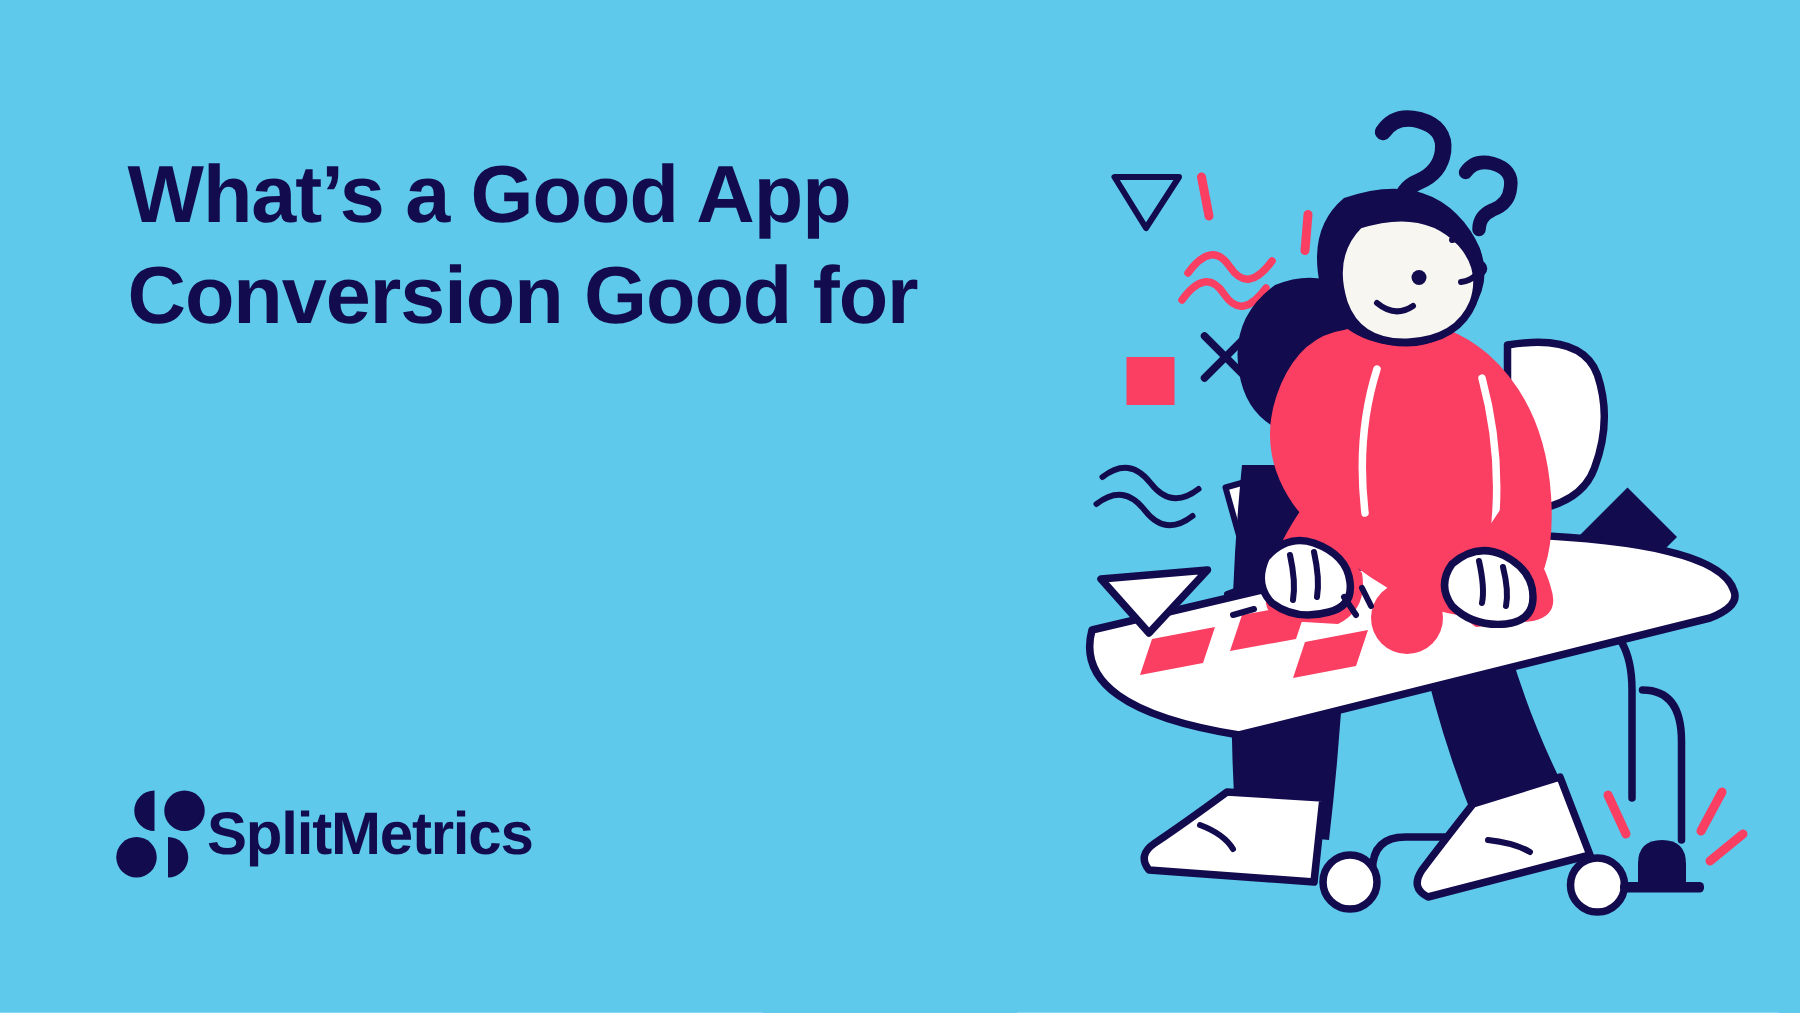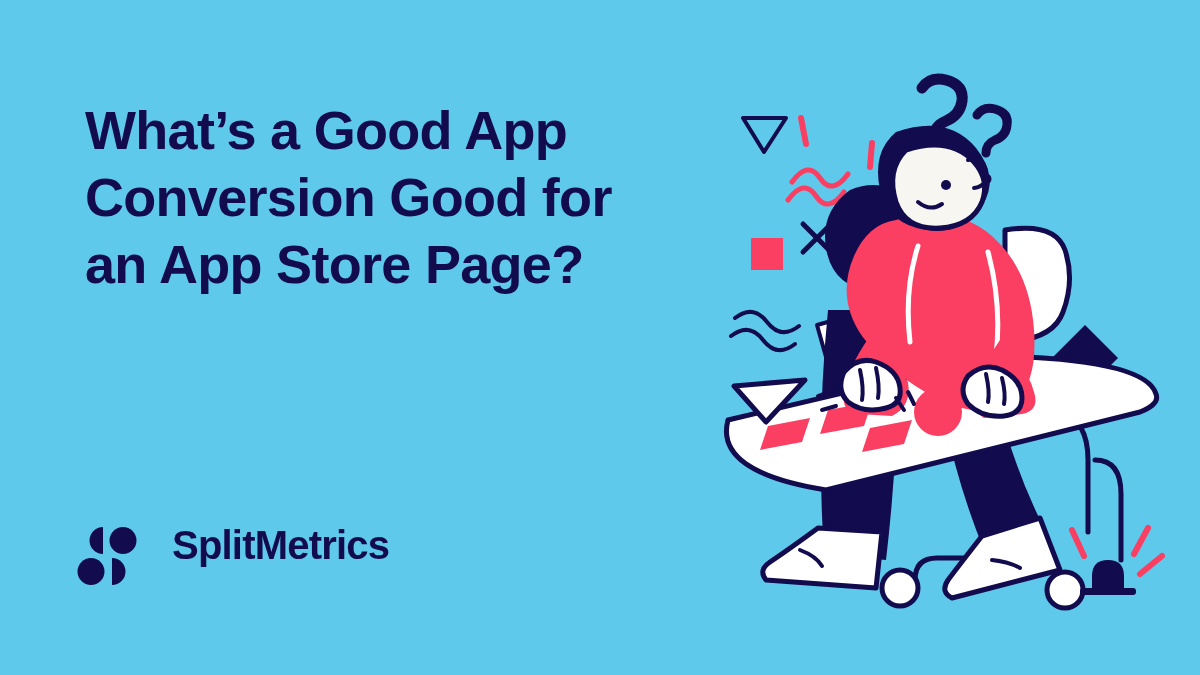--- a/index.html
+++ b/index.html
@@ -40,21 +40,22 @@
     display: block;
     white-space: nowrap;
   }
 
   
   #logo {
     position: absolute;
     left: 76px;
     top: 525px;
     display: flex;
-    gap: 34px;
+    align-items: center;
+    gap: 0;
   }
   #logo-mark {
     width: 62px;
     height: 62px;
     display: block;
   }
   #logo-wordmark {
     color: #120B4E;
     font-family: "Liberation Sans", sans-serif;
     font-weight: 700;
@@ -79,21 +80,20 @@
   }
 </style>
 </head>
 <body>
 
 <div id="cover" style="background: rgb(95, 201, 236);">
 
   <h1 id="headline" style="color: rgb(18, 11, 78);">
     <span class="hl-line">What’s a Good App</span>
     <span class="hl-line">Conversion Good for</span>
-    <span class="hl-line">an App Store Page?</span>
   </h1>
 
   <div id="logo">
     <svg id="logo-mark" viewBox="0 0 62 62">
 
       <path d="M27 2 A13.5 13.5 0 0 0 27 29 Z" fill="#120B4E"></path>
 
       <circle cx="47" cy="15.5" r="13.5" fill="#120B4E"></circle>
 
       <circle cx="15" cy="46.5" r="13.5" fill="#120B4E"></circle>

